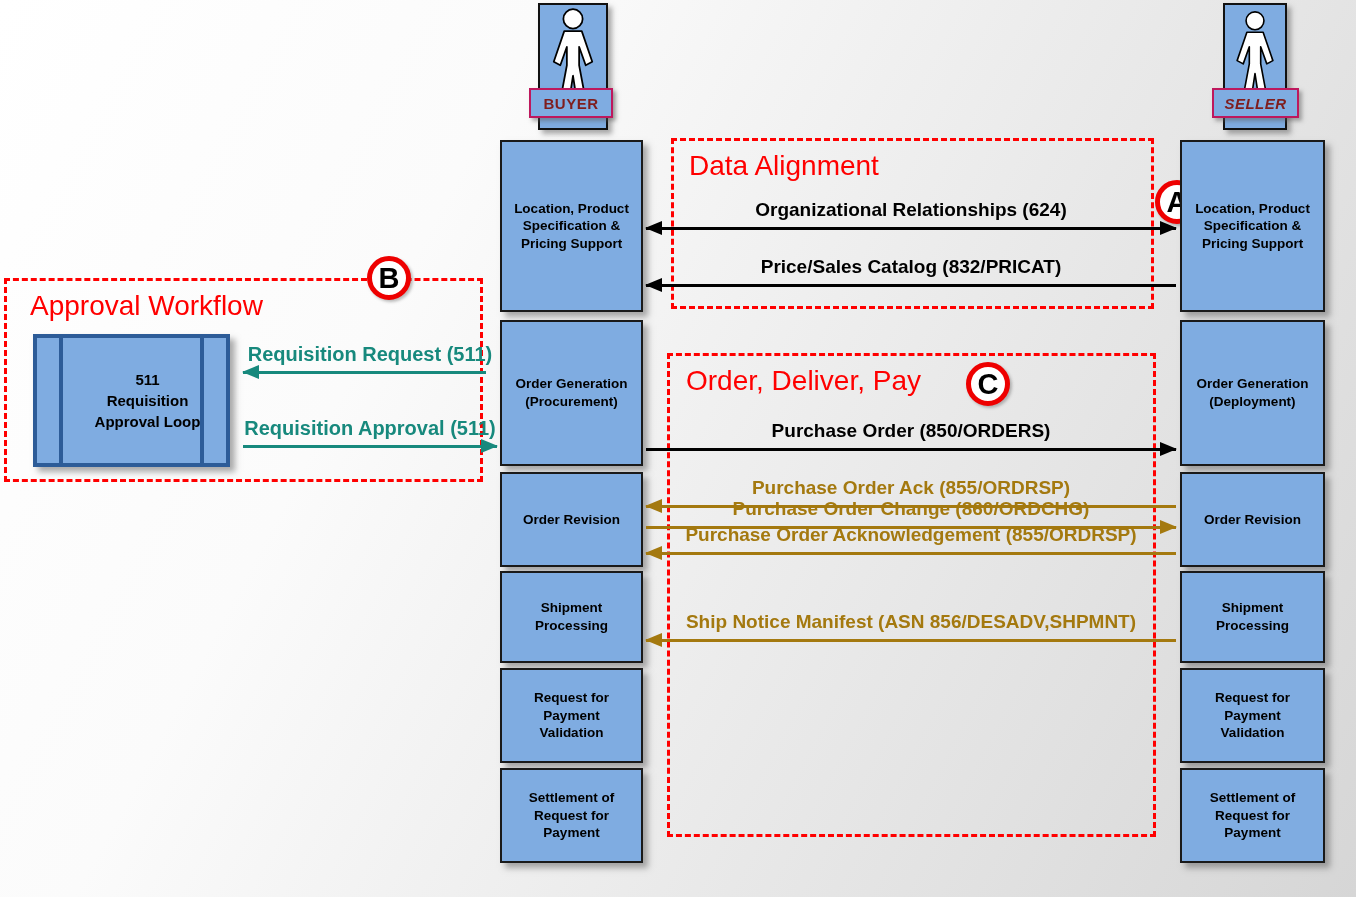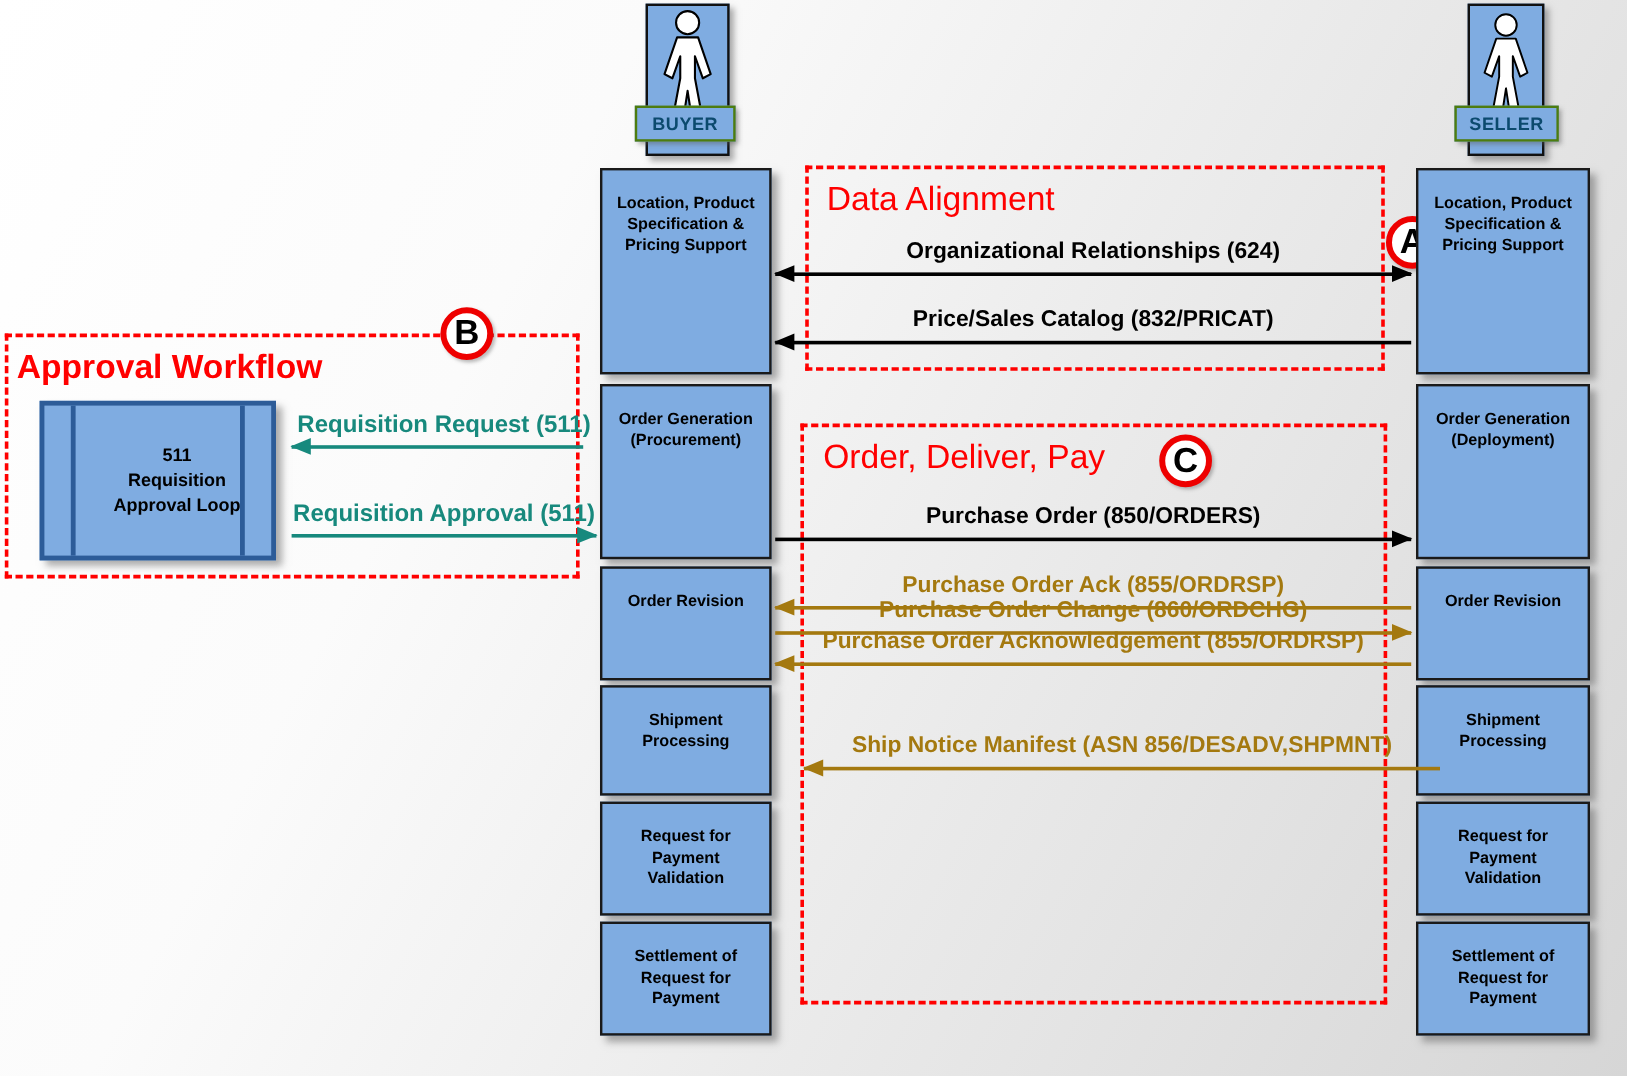--- a/index.html
+++ b/index.html
@@ -11,31 +11,31 @@
   }
   .stage{position:relative;width:1356px;height:897px;}
 
   
   .actor-rect{
     position:absolute;background:#7FACE1;border:2px solid #111;
     box-shadow:4px 4px 5px rgba(90,90,90,.5);
     display:flex;align-items:flex-start;justify-content:center;
   }
   .actor-label{
-    position:absolute;background:#7FACE1;border:2px solid #4d7c0f;
+    position:absolute;background:#7FACE1;border:2px solid #be185d;
     box-shadow:3px 3px 4px rgba(90,90,90,.5);
     display:flex;align-items:center;justify-content:center;
-    font-weight:bold;font-size:15px;color:#0c4a6e;letter-spacing:.5px;
+    font-weight:bold;font-size:15px;color:#7f1d1d;letter-spacing:.5px;
   }
 
   
   .pbox{
     position:absolute;background:#7FACE1;border:2px solid #1a1a1a;
     box-shadow:5px 5px 6px rgba(90,90,90,.5);
-    display:flex;align-items:flex-start;justify-content:center;text-align:center;
+    display:flex;align-items:center;justify-content:center;text-align:center;
     font-weight:bold;font-size:13.5px;line-height:1.3;color:#000;padding:18px 10px;box-sizing:border-box;
   }
 
   
   .frame{position:absolute;border:3px dashed #FF0000;}
   .sec-title{position:absolute;color:#FF0000;font-size:28px;font-weight:normal;white-space:nowrap;}
 
   
   .marker{
     position:absolute;width:34px;height:34px;border:5px solid #EE0000;border-radius:50%;
@@ -78,30 +78,30 @@
   <div class="actor-label" style="left:529px;top:88px;width:80px;height:26px;">
     <span>BUYER</span>
   </div>
 
   <div class="actor-rect" style="left:1223px;top:3px;width:60px;height:123px;">
     <svg width="52" height="108" viewBox="0 0 64 120">
       <circle cx="32" cy="13" r="11" fill="#fff" stroke="#000" stroke-width="2"></circle>
       <path d="M22 27 H42 L54 62 L46.5 66 L39 45 V66 L48 114 H37.5 L32 78 L26.5 114 H16 L25 66 V45 L17.5 66 L10 62 Z" fill="#fff" stroke="#000" stroke-width="2" stroke-linejoin="round"></path>
     </svg>
   </div>
-  <div class="actor-label" style="left:1212px;top:88px;width:83px;height:26px;">
+  <div class="actor-label" style="left:1212px;top:88px;width:83px;height:26px;font-style:italic;">
     <span>SELLER</span>
   </div>
 
   <div class="frame" style="left:671px;top:138px;width:477px;height:165px;"></div>
   <div class="sec-title" style="left:689px;top:150px;">Data Alignment</div>
   <div class="marker" style="left:1155px;top:180px;">A</div>
 
   <div class="frame" style="left:4px;top:278px;width:473px;height:198px;"></div>
-  <div class="sec-title" style="left:14px;top:290px;font-weight:bold;">Approval Workflow</div>
+  <div class="sec-title" style="left:30px;top:290px;">Approval Workflow</div>
   <div class="marker" style="left:367px;top:256px;">B</div>
 
   <div class="frame" style="left:667px;top:353px;width:483px;height:478px;"></div>
   <div class="sec-title" style="left:686px;top:365px;">Order, Deliver, Pay</div>
   <div class="marker" style="left:966px;top:362px;">C</div>
 
   <div class="loopbox" style="left:33px;top:334px;width:197px;height:133px;">
     <div class="loopbar" style="left:22px;"></div>
     <div class="loopbar" style="right:22px;"></div>
     <span>511
@@ -183,19 +183,19 @@
   <div class="msg c-gold" style="left:645px;top:498px;width:532px;">
     <div class="lbl">Purchase Order Change (860/ORDCHG)</div>
     <div class="line"></div>
     <div class="ah r"></div>
   </div>
   <div class="msg c-gold" style="left:645px;top:524px;width:532px;">
     <div class="lbl">Purchase Order Acknowledgement (855/ORDRSP)</div>
     <div class="line"></div>
     <div class="ah l"></div>
   </div>
-  <div class="msg c-gold" style="left:669px;top:611px;width:532px;text-decoration:underline;">
+  <div class="msg c-gold" style="left:645px;top:611px;width:532px;text-decoration:underline;">
     <div class="lbl">Ship Notice Manifest (ASN 856/DESADV,SHPMNT)</div>
     <div class="line"></div>
     <div class="ah l"></div>
   </div>
 
 </div>
 
 </body></html>

